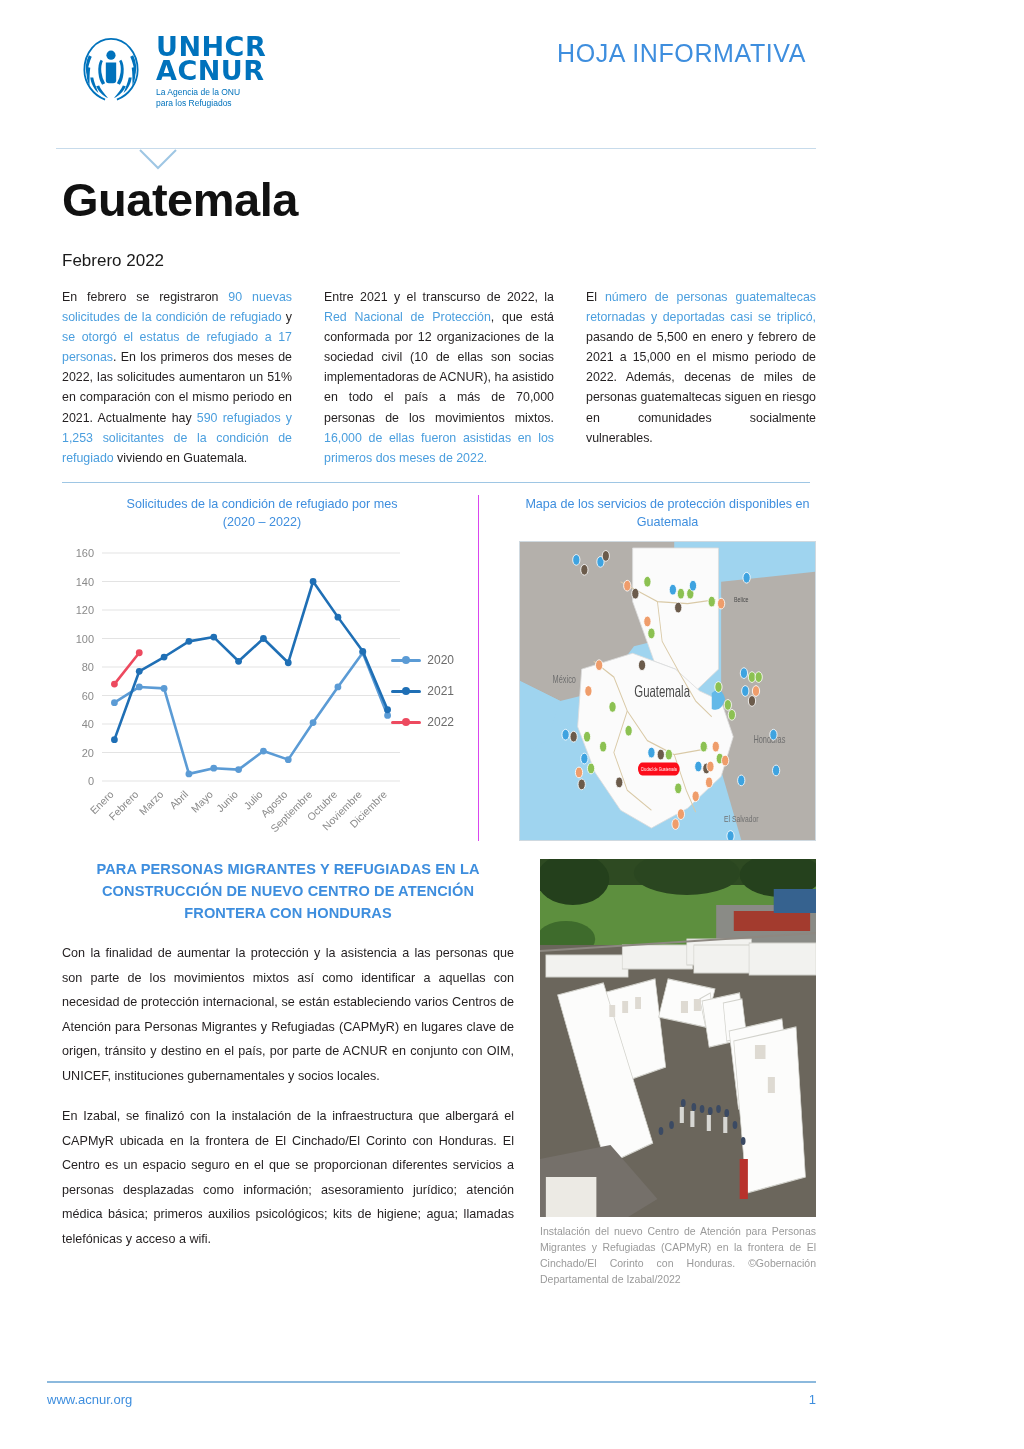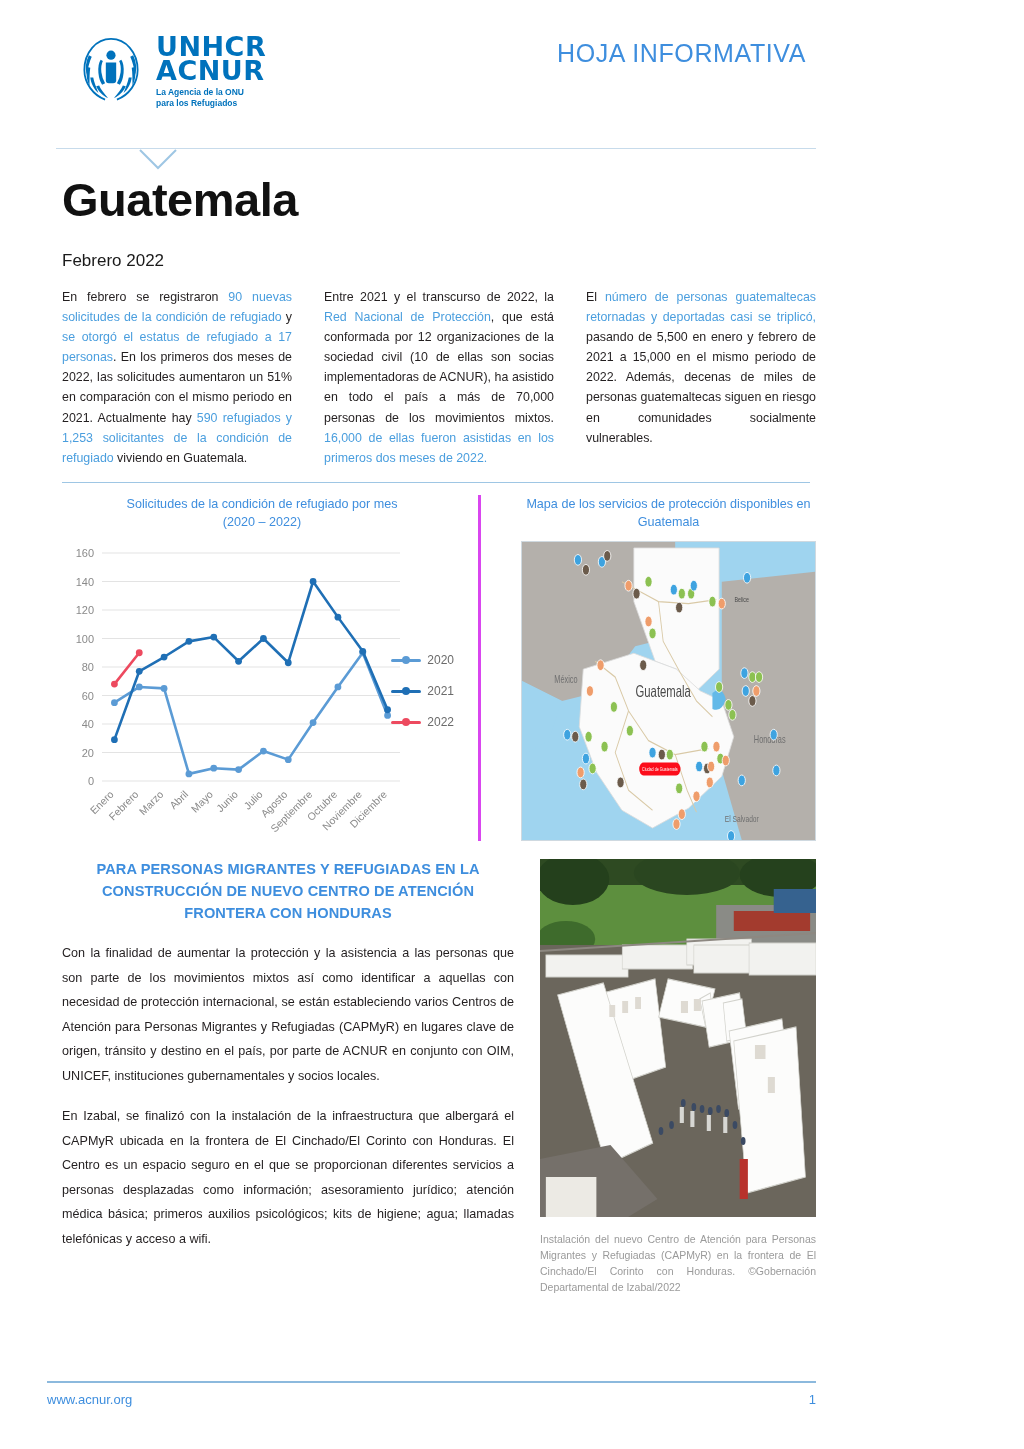--- a/index.html
+++ b/index.html
@@ -16,21 +16,21 @@
   .header { position: relative; height: 140px; display: flex; align-items: center; }
   .logo-wrap { display: flex; align-items: center; gap: 8px; margin-left: 18px; }
   .logo-mark { width: 74px; height: 74px; flex: none; }
   .logo-text { line-height: 1; padding-top: 2px; }
   .logo-unhcr, .logo-acnur {
     font-family: "DejaVu Sans", sans-serif;
     font-weight: bold; font-size: 27px; letter-spacing: .5px;
     color: #0072bc; display: block;
   }
   .logo-acnur { margin-top: -3px; }
-  .logo-sub { display: block; font-size: 8.5px; color: #0072bc; margin-top: 3px; line-height: 1.25; font-weight: bold; }
+  .logo-sub { display: block; font-size: 8.5px; color: #0072bc; margin-top: 3px; line-height: 1.25; font-weight: normal; }
   .header-right {
     position: absolute; right: 10px; top: 39px;
     font-size: 25px; color: #3e8ede; letter-spacing: .6px; font-weight: 400;
   }
   .header-rule { position: absolute; left: 56px; right: 56px; top: 148px; height: 1px; background: #c7dbeb; }
   .chevron { position: absolute; left: 138px; top: 148px; width: 40px; height: 22px; }
 
   
   .title-block { margin-top: 36px; padding-left: 6px; }
   h1.doc-title { font-size: 47px; font-weight: bold; letter-spacing: -.5px; line-height: 1; color: #111; }
@@ -40,21 +40,21 @@
   .intro { display: flex; gap: 32px; margin-top: 16px; padding-left: 6px; }
   .intro-col { flex: 1; font-size: 12.4px; line-height: 1.62; text-align: justify; }
   .hl { color: #4a9ede; }
 
   .rule-blue { height: 1px; background: #9ec6e4; margin: 14px 6px 0 6px; }
 
   
   .panels { display: flex; margin-top: 12px; padding-left: 6px; }
   .panel { flex: 1; }
   .panel-left { padding-right: 16px; }
-  .panel-right { padding-left: 40px; border-left: 3px solid #d946ef; }
+  .panel-right { padding-left: 40px; border-left: 1px solid #d946ef; }
   .panel-title {
     color: #3e8ede; font-size: 12.6px; text-align: center;
     line-height: 1.45; font-weight: 400;
   }
 
   
   .chart-area { position: relative; height: 300px; margin-top: 10px; }
   .chart-svg { display: block; }
   .legend { position: absolute; right: 8px; top: 112px; }
   .legend-row { display: flex; align-items: center; gap: 6px; margin-bottom: 17px; }
@@ -72,21 +72,21 @@
   
   .article { display: flex; margin-top: 18px; padding-left: 6px; gap: 26px; }
   .article-left { width: 452px; }
   .article-right { flex: 1; }
   .article-heading {
     color: #3e8ede; font-size: 14.6px; font-weight: bold; text-align: center;
     line-height: 1.5; letter-spacing: .1px;
   }
   .article-p { font-size: 12.6px; line-height: 1.95; text-align: justify; margin-top: 16px; }
   .photo { width: 100%; height: 358px; display: block; border: 0; }
-  .caption { font-size: 10.5px; color: #9a9a9a; line-height: 1.5; text-align: justify; margin-top: 15px; }
+  .caption { font-size: 10.5px; color: #9a9a9a; line-height: 1.5; text-align: justify; margin-top: 7px; }
 
   
   .footer { position: absolute; left: 47px; right: 56px; bottom: 42px; }
   .footer-rule { height: 2px; background: #8cb9dd; }
   .footer-row { display: flex; justify-content: space-between; margin-top: 9px; font-size: 13px; color: #3e8ede; }
 </style>
 </head>
 <body>
 
 <div class="page">

